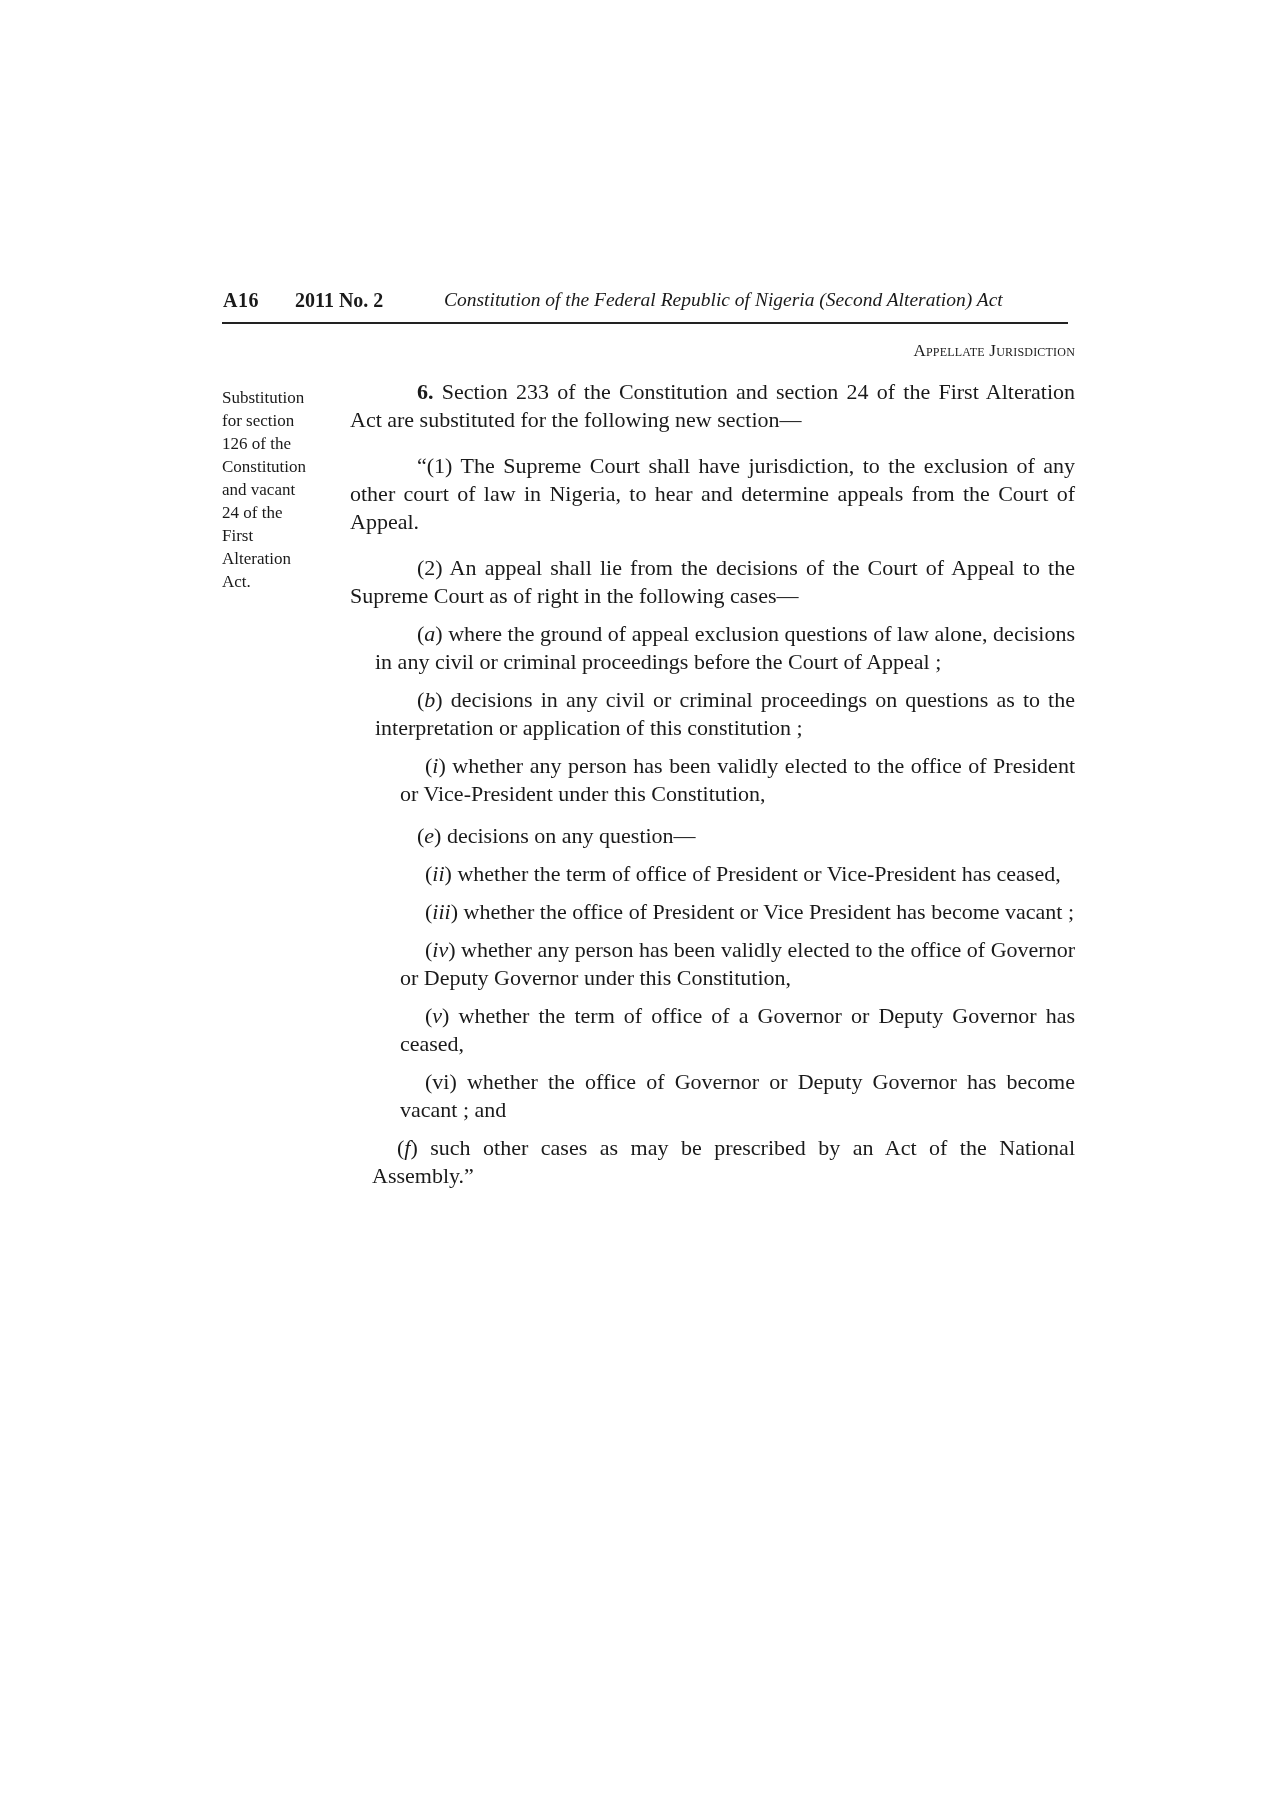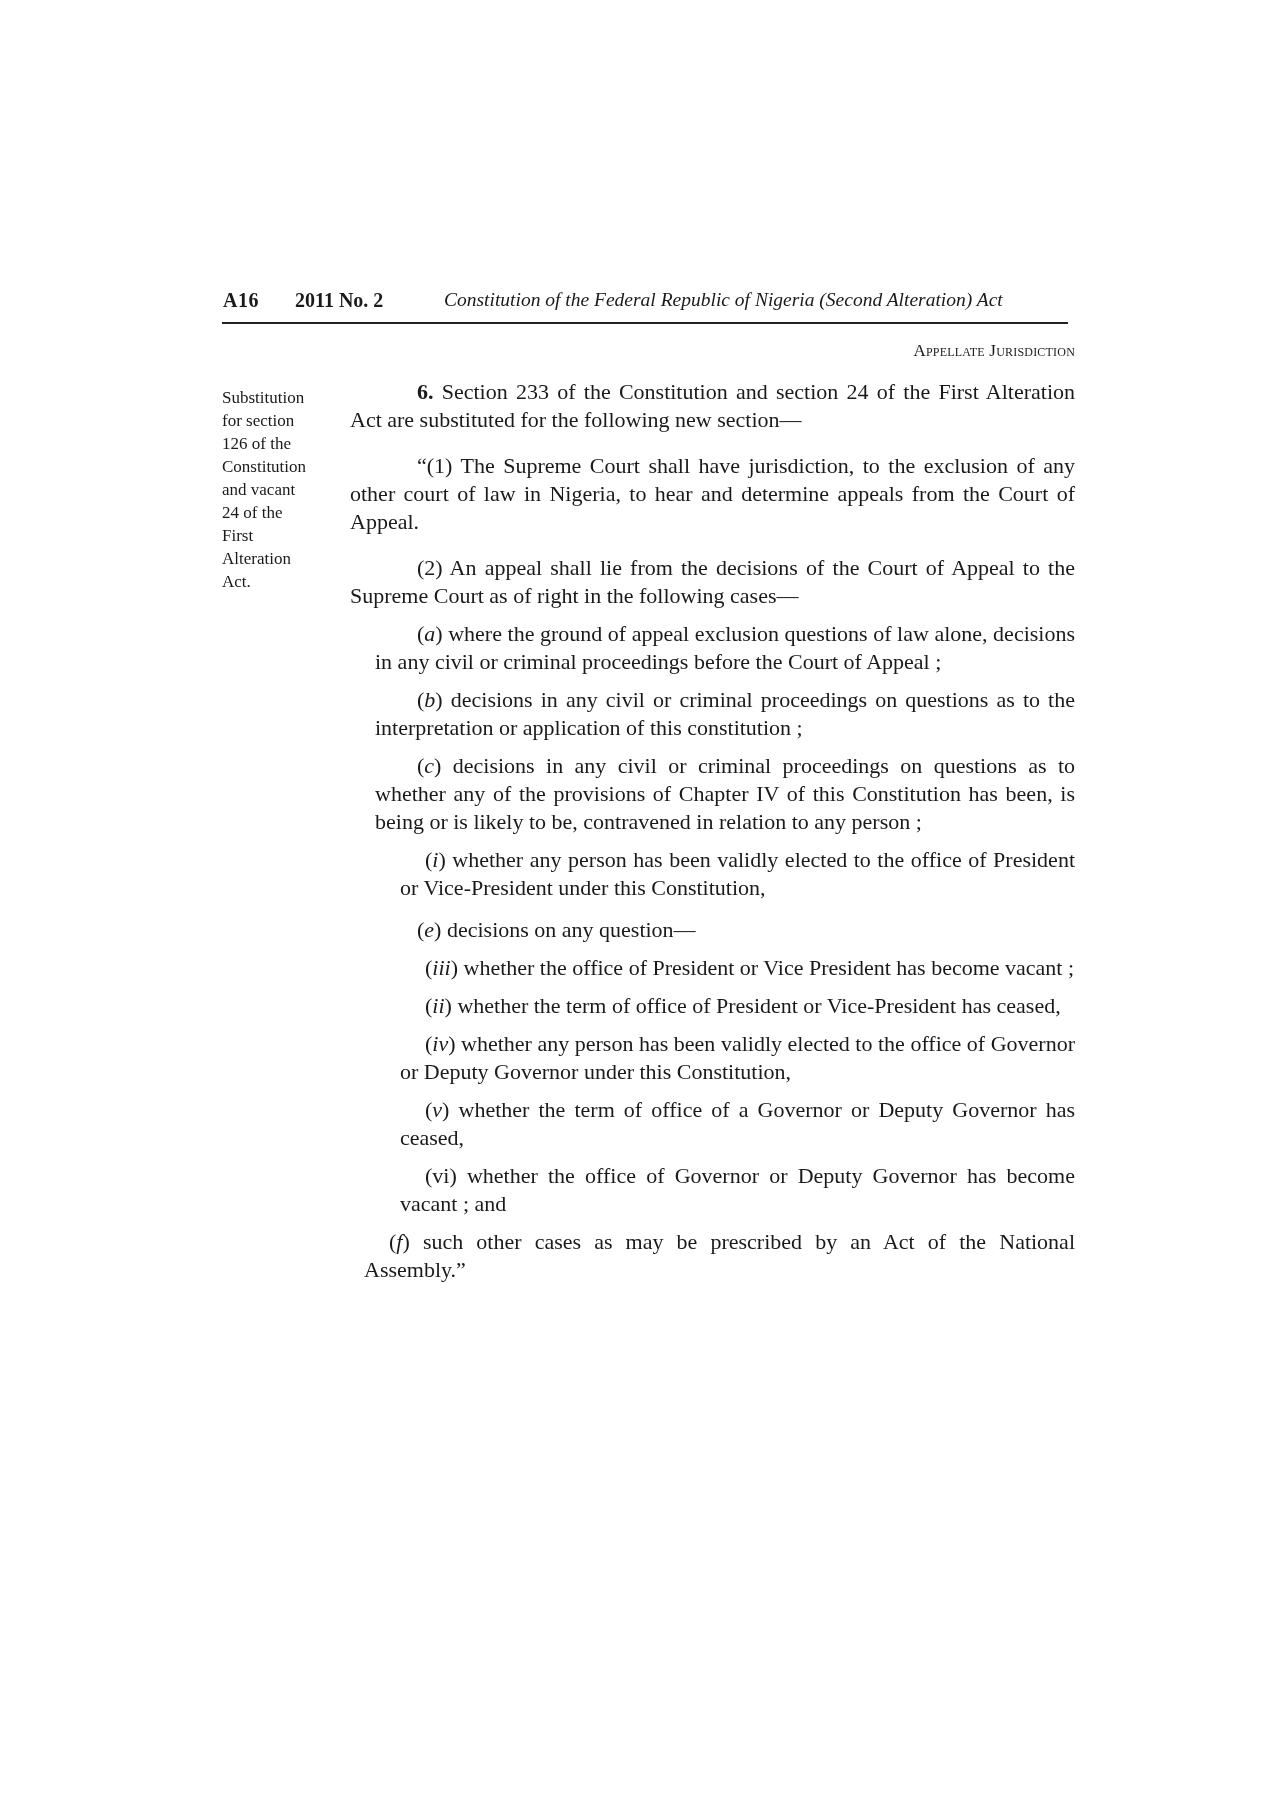--- a/index.html
+++ b/index.html
@@ -19,21 +19,21 @@
 
   .margin-note { position: absolute; left: 222px; top: 380px; width: 110px;
                  font-size: 17px; line-height: 23px; }
   .margin-note div { white-space: nowrap; }
 
   .body { position: absolute; left: 350px; top: 372px; width: 725px; font-size: 22px; line-height: 28px; }
   .p { text-align: justify; margin: 0; }
   .p-main { text-indent: 67px; }
   .p-level1 { margin-left: 25px; text-indent: 42px; }
   .p-level2 { margin-left: 50px; text-indent: 25px; }
-  .p-f { margin-left: 14px; text-indent: 25px; }
+  .p-f { margin-left: 22px; text-indent: 25px; }
   .gap-s { margin-top: 10px; }
   .gap-m { margin-top: 14px; }
   .gap-l { margin-top: 18px; }
   .label-it { font-style: italic; }
   .label-b { font-weight: bold; }
 </style>
 </head>
 <body>
 
 <div class="page">
@@ -61,25 +61,24 @@
 
   <div class="body">
     <p class="p p-main"><span class="label-b">6.</span><span> Section 233 of the Constitution and section 24 of the First Alteration Act are substituted for the following new section—</span></p>
 
     <p class="p p-main gap-l">“(1) The Supreme Court shall have jurisdiction, to the exclusion of any other court of law in Nigeria, to hear and determine appeals from the Court of Appeal.</p>
 
     <p class="p p-main gap-l">(2) An appeal shall lie from the decisions of the Court of Appeal to the Supreme Court as of right in the following cases—</p>
 
     <p class="p p-level1 gap-s">(<span class="label-it">a</span>)<span> where the ground of appeal exclusion questions of law alone, decisions in any civil or criminal proceedings before the Court of Appeal ;</span></p>
     <p class="p p-level1 gap-s">(<span class="label-it">b</span>)<span> decisions in any civil or criminal proceedings on questions as to the interpretation or application of this constitution ;</span></p>
-    <p class="p p-level1 gap-s">(<span class="label-it">c</span>)<span> decisions in any civil or criminal proceedings on questions as to whether any of the provisions of Chapter IV of this Constitution has been, is being or is likely to be, contravened in relation to any person ;</span></p>
     <p class="p p-level2 gap-s">(<span class="label-it">i</span>)<span> whether any person has been validly elected to the office of President or Vice-President under this Constitution,</span></p>
 
     <p class="p p-level1 gap-m">(<span class="label-it">e</span>)<span> decisions on any question—</span></p>
+    <p class="p p-level2 gap-s">(<span class="label-it">ii</span>)<span> whether the term of office of President or Vice-President has ceased,</span></p>
     <p class="p p-level2 gap-s">(<span class="label-it">iii</span>)<span> whether the office of President or Vice President has become vacant ;</span></p>
-    <p class="p p-level2 gap-s">(<span class="label-it">ii</span>)<span> whether the term of office of President or Vice-President has ceased,</span></p>
     <p class="p p-level2 gap-s">(<span class="label-it">iv</span>)<span> whether any person has been validly elected to the office of Governor or Deputy Governor under this Constitution,</span></p>
     <p class="p p-level2 gap-s">(<span class="label-it">v</span>)<span> whether the term of office of a Governor or Deputy Governor has ceased,</span></p>
     <p class="p p-level2 gap-s">(<span>vi</span>)<span> whether the office of Governor or Deputy Governor has become vacant ; and</span></p>
 
     <p class="p p-f gap-s">(<span class="label-it">f</span>)<span> such other cases as may be prescribed by an Act of the National Assembly.”</span></p>
   </div>
 </div>
 
 </body></html>

